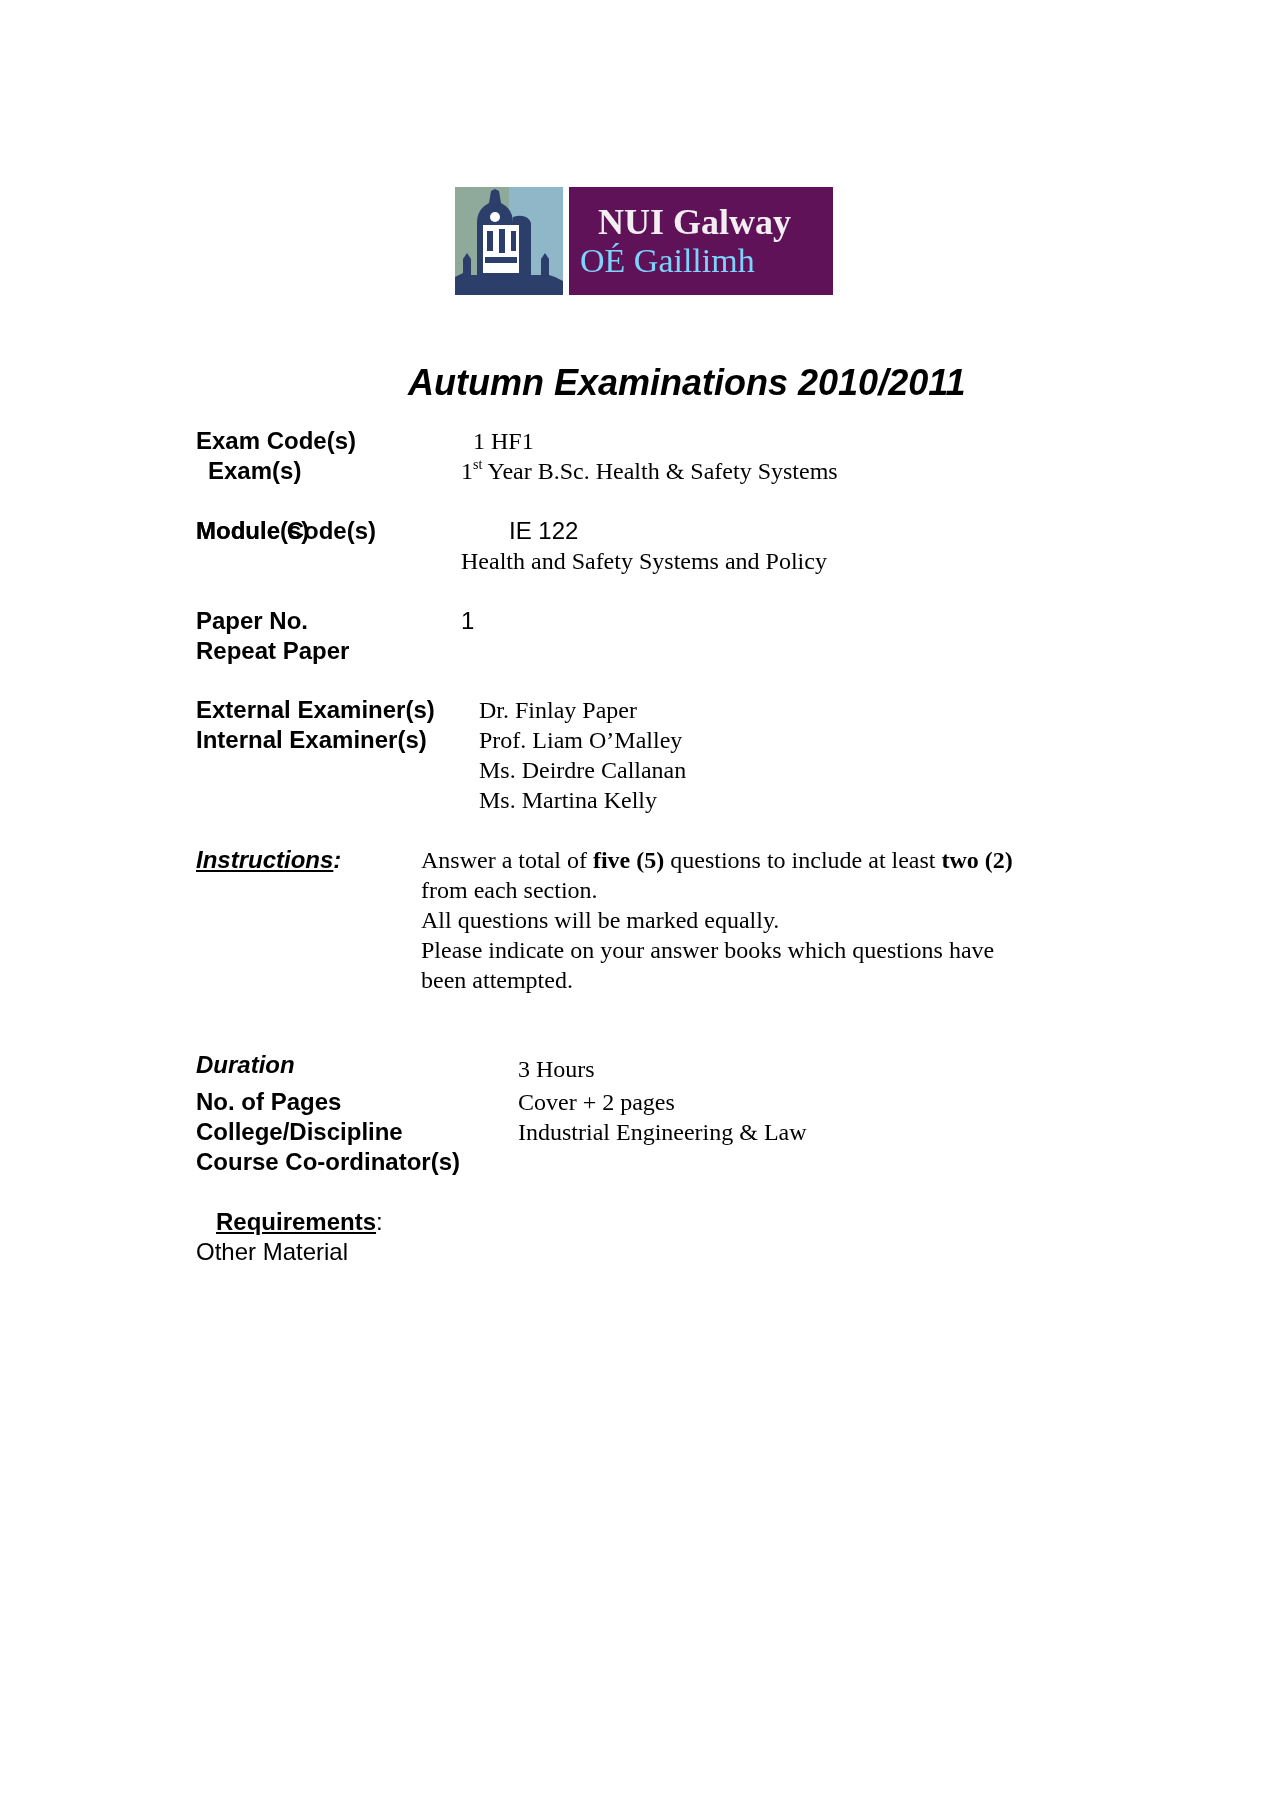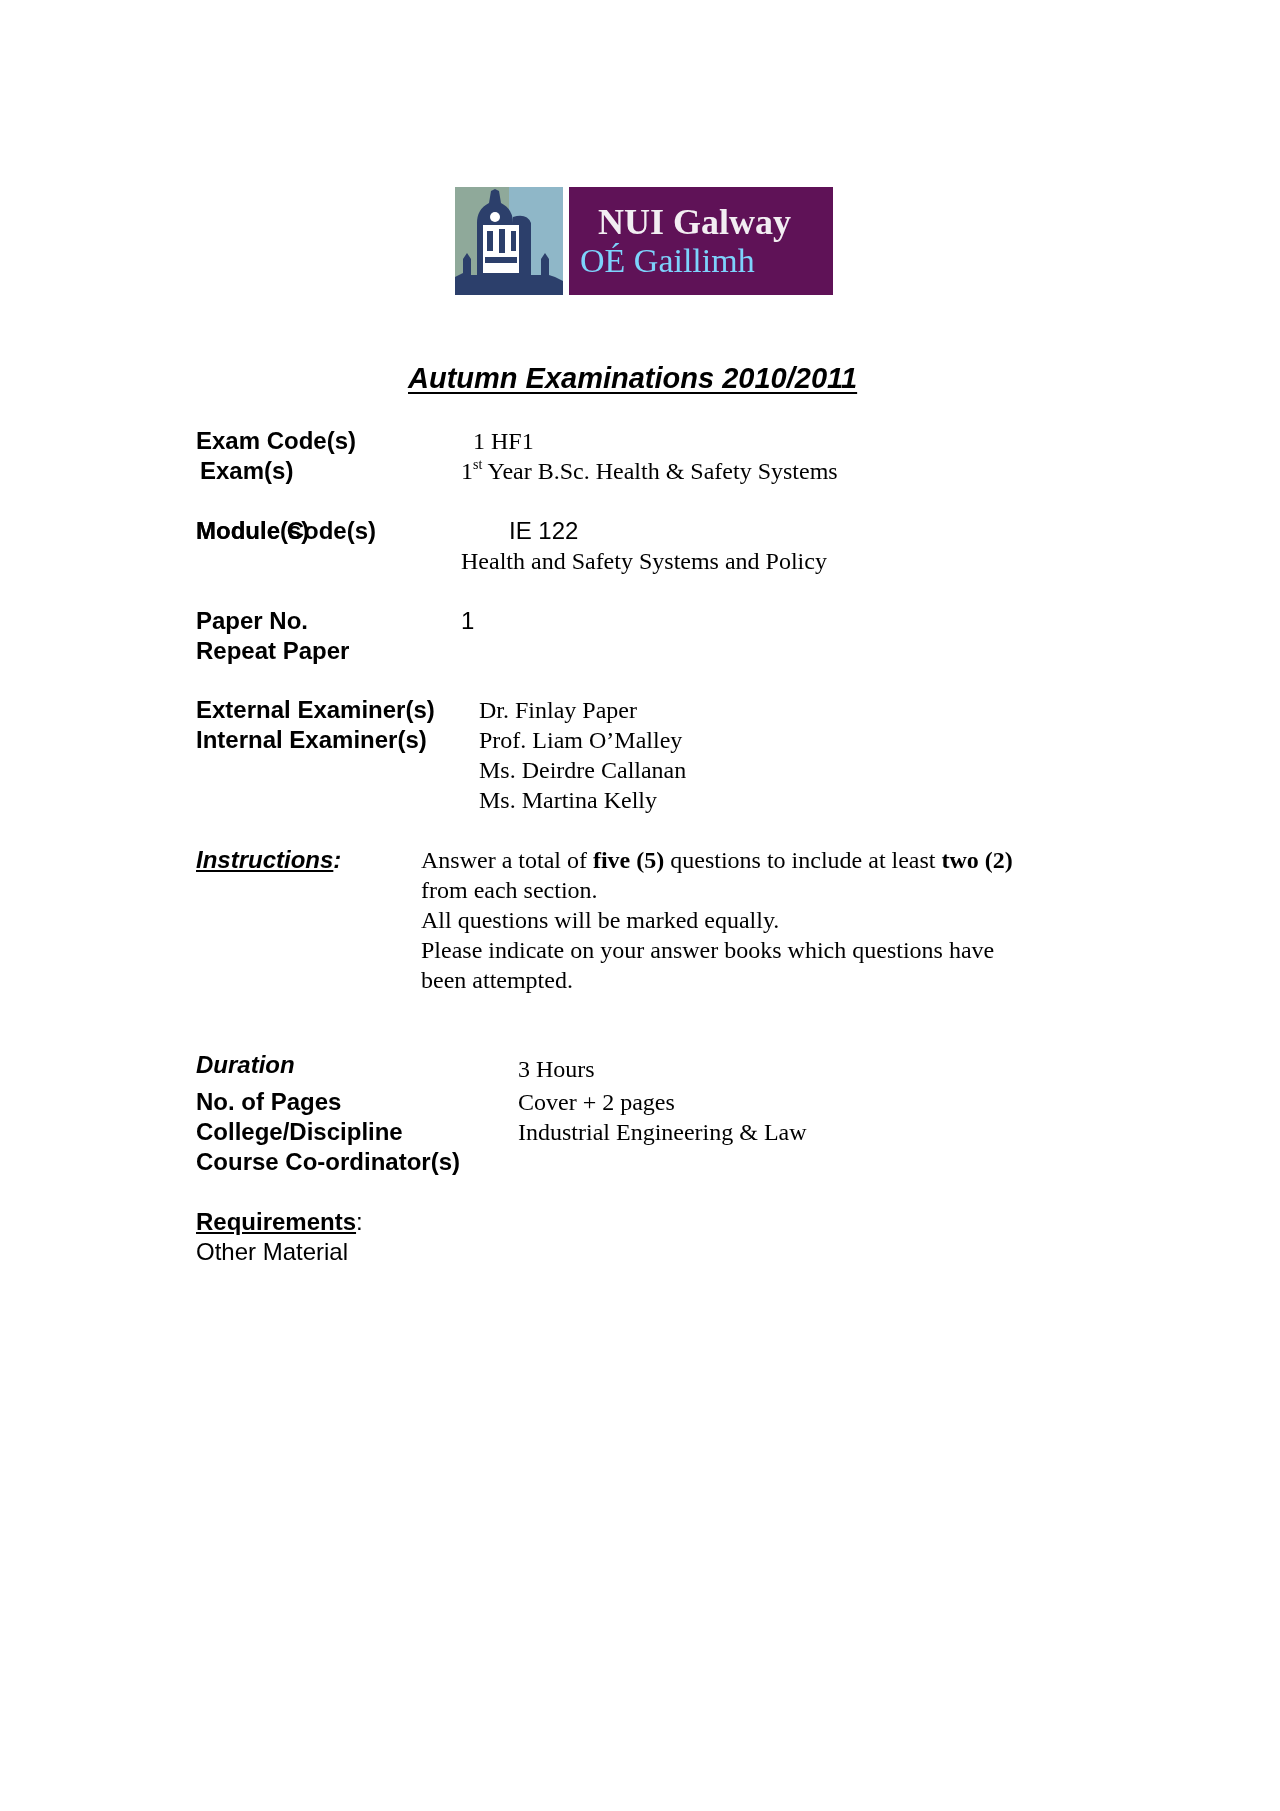--- a/index.html
+++ b/index.html
@@ -9,24 +9,24 @@
   .val { font-family: "Liberation Serif", serif; font-size: 24px; line-height: 30px; }
   .vals { font-family: "Liberation Sans", sans-serif; font-size: 24px; line-height: 30px; }
 
   
   .logo { position: absolute; left: 455px; top: 187px; width: 378px; height: 116px; }
   .logo-crest { position: absolute; left: 0; top: 0; width: 108px; height: 108px; background: linear-gradient(90deg, #8fa99a 0 50%, #8fb7c8 50% 100%); overflow: hidden; }
   .logo-band { position: absolute; left: 114px; top: 0; width: 264px; height: 108px; background: #5f1257; }
   .logo-line1 { position: absolute; left: 29px; top: 14px; font-family: "Liberation Serif", serif; font-size: 36px; color: #f2eef2; font-weight: bold; }
   .logo-line2 { position: absolute; left: 11px; top: 55px; font-family: "Liberation Serif", serif; font-size: 34px; color: #7dd3fc; }
 
-  .title { position: absolute; left: 408px; top: 362px; font-family: "Liberation Sans", sans-serif; font-size: 29px; font-weight: bold; font-style: italic; text-decoration: underline; text-decoration-thickness: 2px; text-underline-offset: 4px; }
+  .title { position: absolute; left: 408px; top: 362px; font-family: "Liberation Sans", sans-serif; font-size: 36px; font-weight: bold; font-style: italic; text-decoration-thickness: 2px; text-underline-offset: 4px; }
   .instr-label { font-style: italic; text-decoration: underline; }
   .duration-label { font-style: italic; }
-  .req-label { text-decoration: underline; }
+  .req-label { text-decoration: underline; margin-left: 20px; }
   sup { font-size: 14px; vertical-align: 10px; line-height: 0; }
   b { font-weight: bold; }
 </style>
 </head>
 <body>
 
 <div class="logo">
   <div class="logo-crest">
     <svg width="108" height="108" viewBox="0 0 108 108">
       <path d="M0 108 V90 L8 86 V72 L12 66 L16 72 V88 L22 88 V36 Q22 22 34 16 L36 4 L40 2 L44 4 L46 16 Q58 22 58 36 V30 Q72 26 76 36 V88 L86 88 V72 L90 66 L94 72 V88 L100 90 L108 94 V108 Z" fill="#2c3f6b"></path>
@@ -41,21 +41,21 @@
   <div class="logo-band">
     <div class="logo-line1">NUI Galway</div>
     <div class="logo-line2">OÉ Gaillimh</div>
   </div>
 </div>
 
 <div class="title abs">Autumn Examinations 2010/2011</div>
 
 <div class="abs lbl" style="left:196px; top:426px;">Exam Code(s)</div>
 <div class="abs val" style="left:461px; top:426px;margin-left:12px;">1 HF1</div>
-<div class="abs lbl" style="left:200px; top:456px;text-align:right;">Exam(s)</div>
+<div class="abs lbl" style="left:208px; top:456px;text-align:right;">Exam(s)</div>
 <div class="abs val" style="left:461px; top:456px;"><span>1</span><sup>st</sup><span> Year B.Sc. Health &amp; Safety Systems</span></div>
 
 <div class="abs lbl" style="left:196px; top:516px;">Module Code(s)</div>
 <div class="abs vals" style="left:461px; top:516px;margin-left:48px;">IE 122</div>
 <div class="abs lbl" style="left:196px; top:516px;">Module(s)</div>
 <div class="abs val" style="left:461px; top:546px;">Health and Safety Systems and Policy</div>
 
 <div class="abs lbl" style="left:196px; top:606px;">Paper No.</div>
 <div class="abs vals" style="left:461px; top:606px;">1</div>
 <div class="abs lbl" style="left:196px; top:636px;">Repeat Paper</div>

